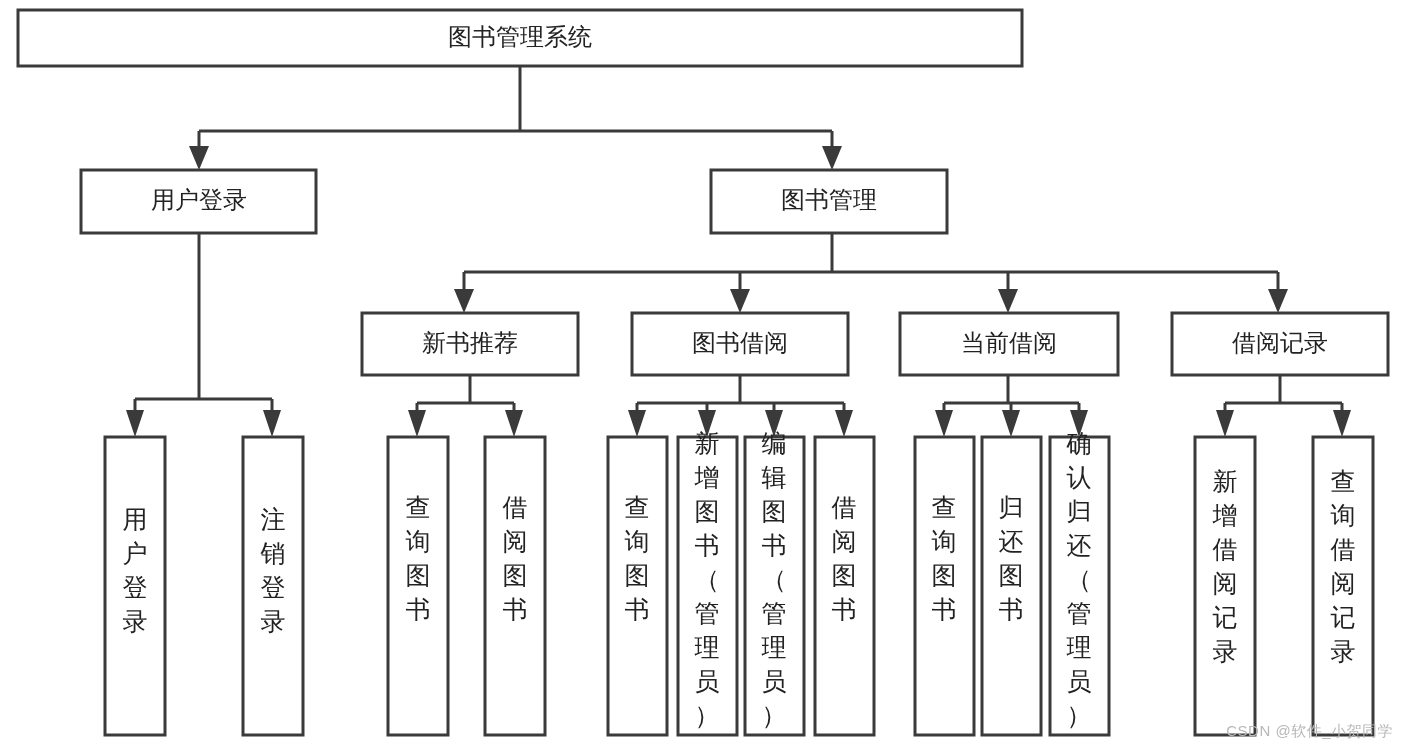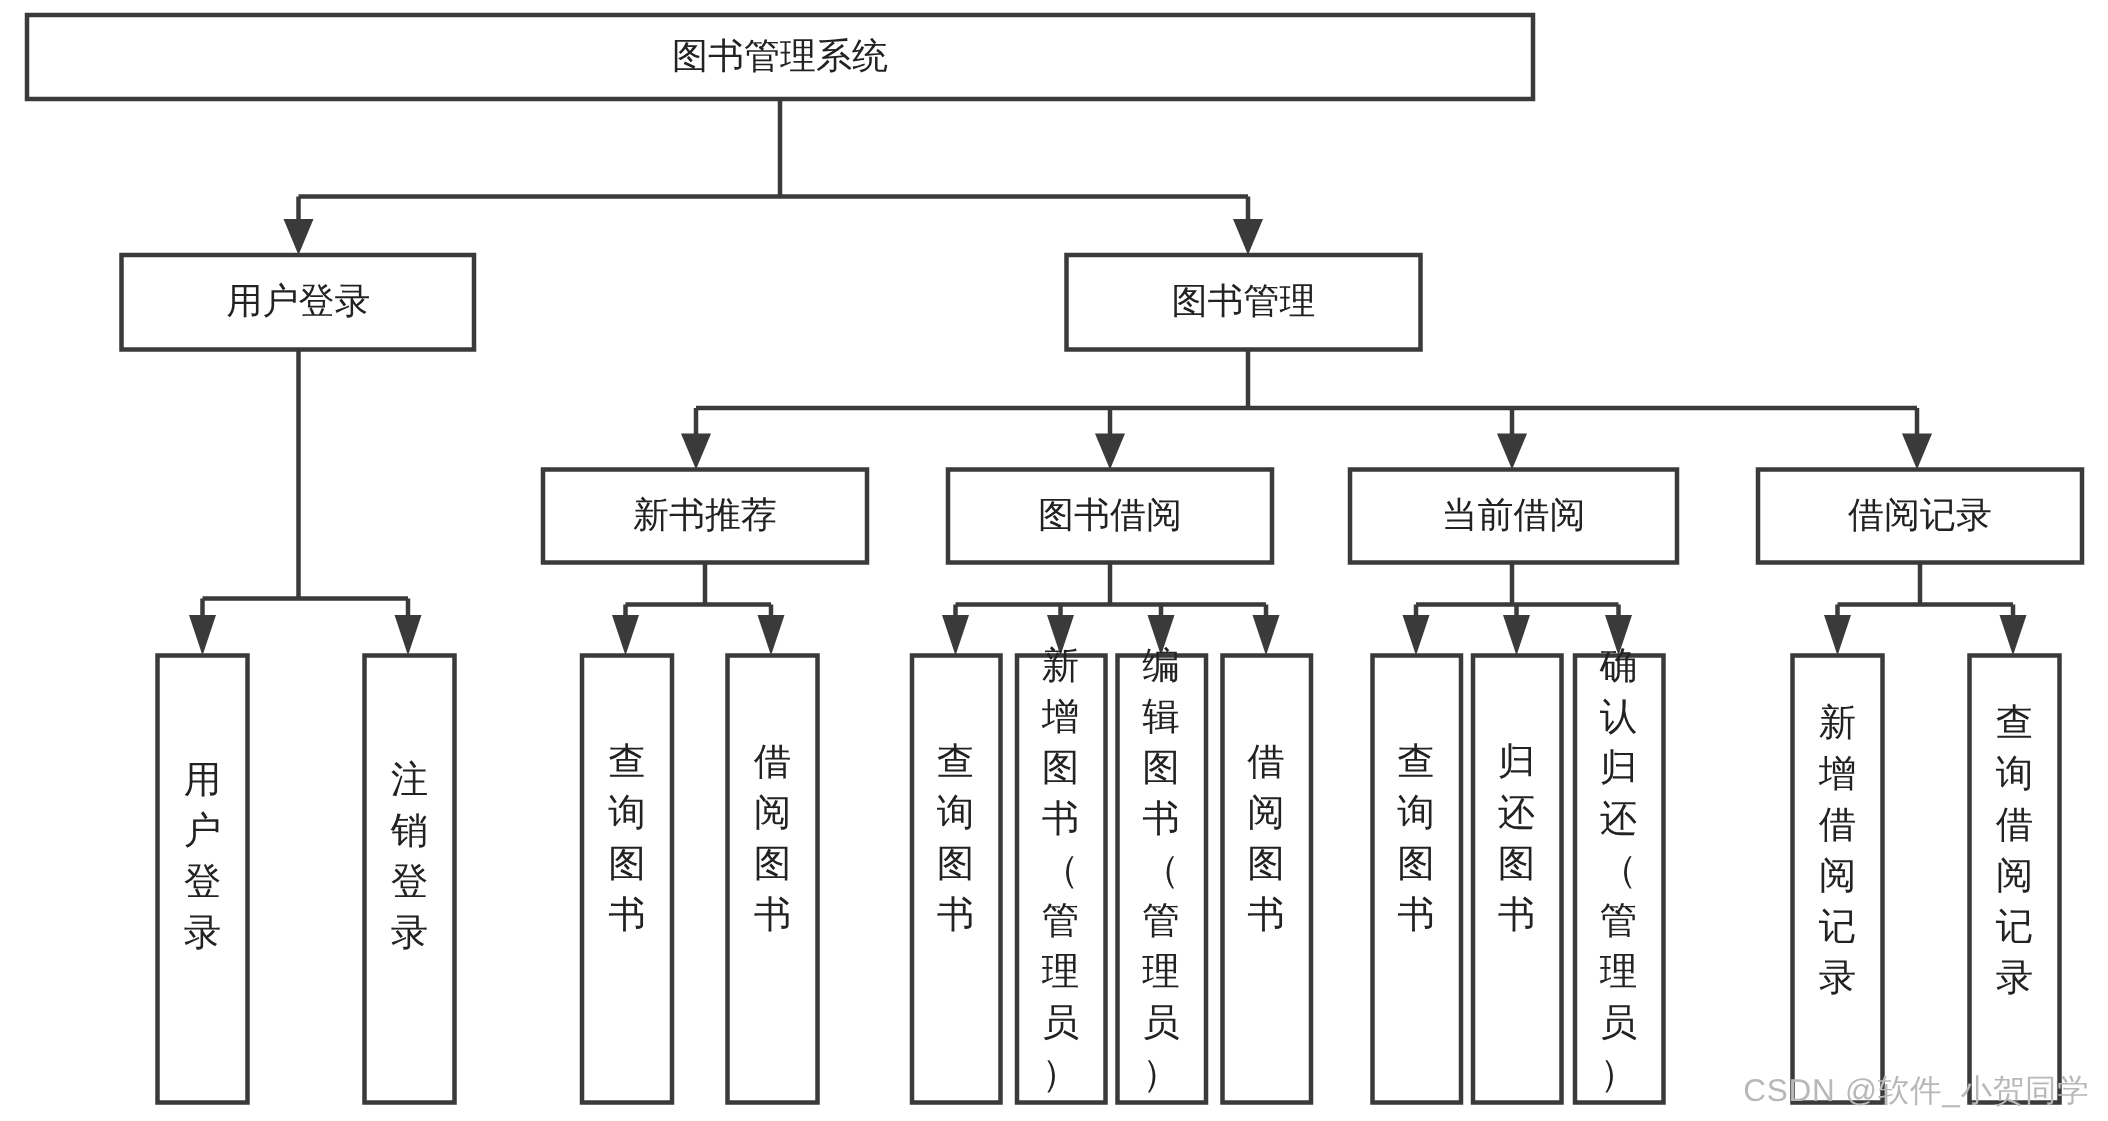--- a/index.html
+++ b/index.html
@@ -54,21 +54,21 @@
     font-family: "Liberation Sans", "DejaVu Sans", sans-serif;
     font-size: 25px;
     fill: #222222;
     text-anchor: middle;
   }
   .watermark {
     position: absolute;
     right: 12px;
     bottom: 6px;
     font-family: "Liberation Sans", "DejaVu Sans", sans-serif;
-    font-size: 21px;
+    font-size: 15px;
     color: #b8b8b8;
     white-space: nowrap;
     letter-spacing: 0.5px;
     pointer-events: none;
   }
 </style>
 </head>
 <body>
 
 <div id="diagram-root">

